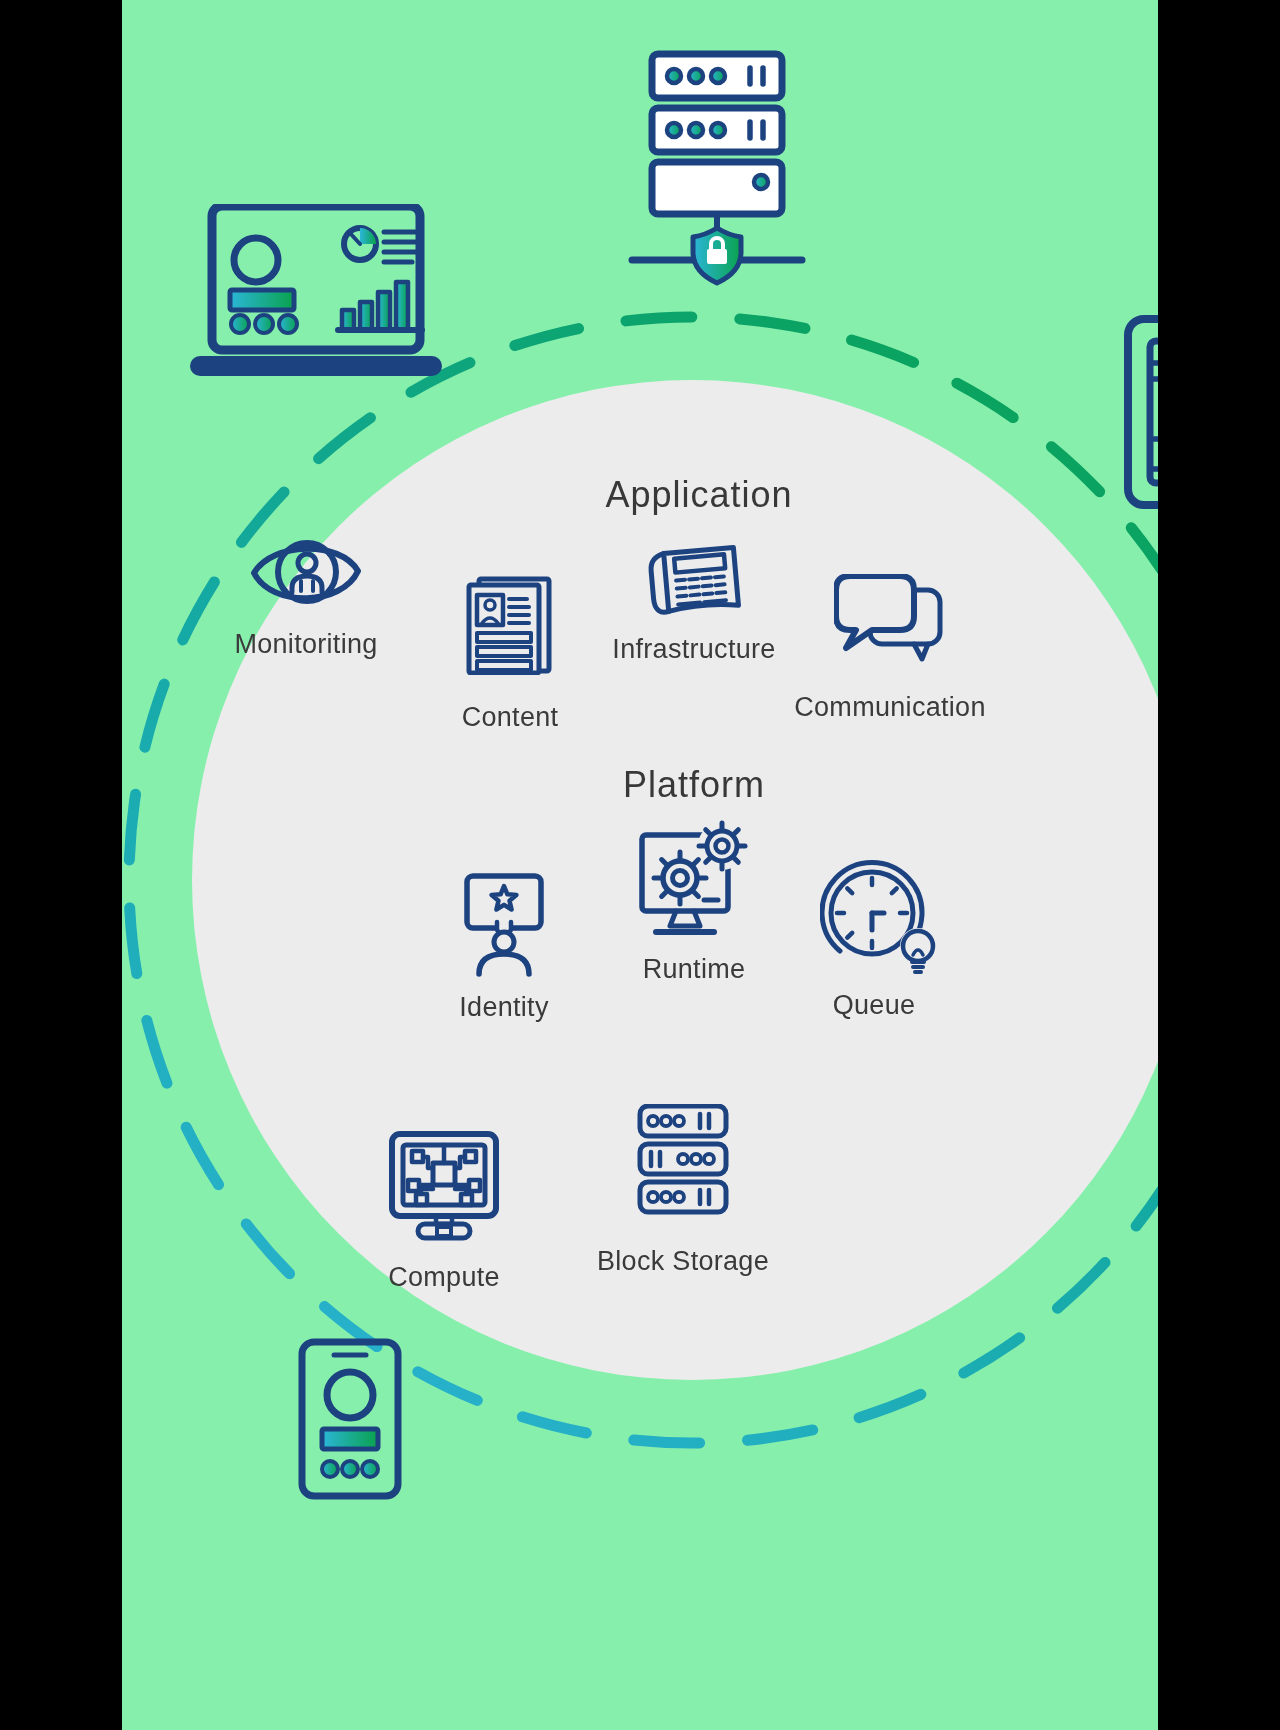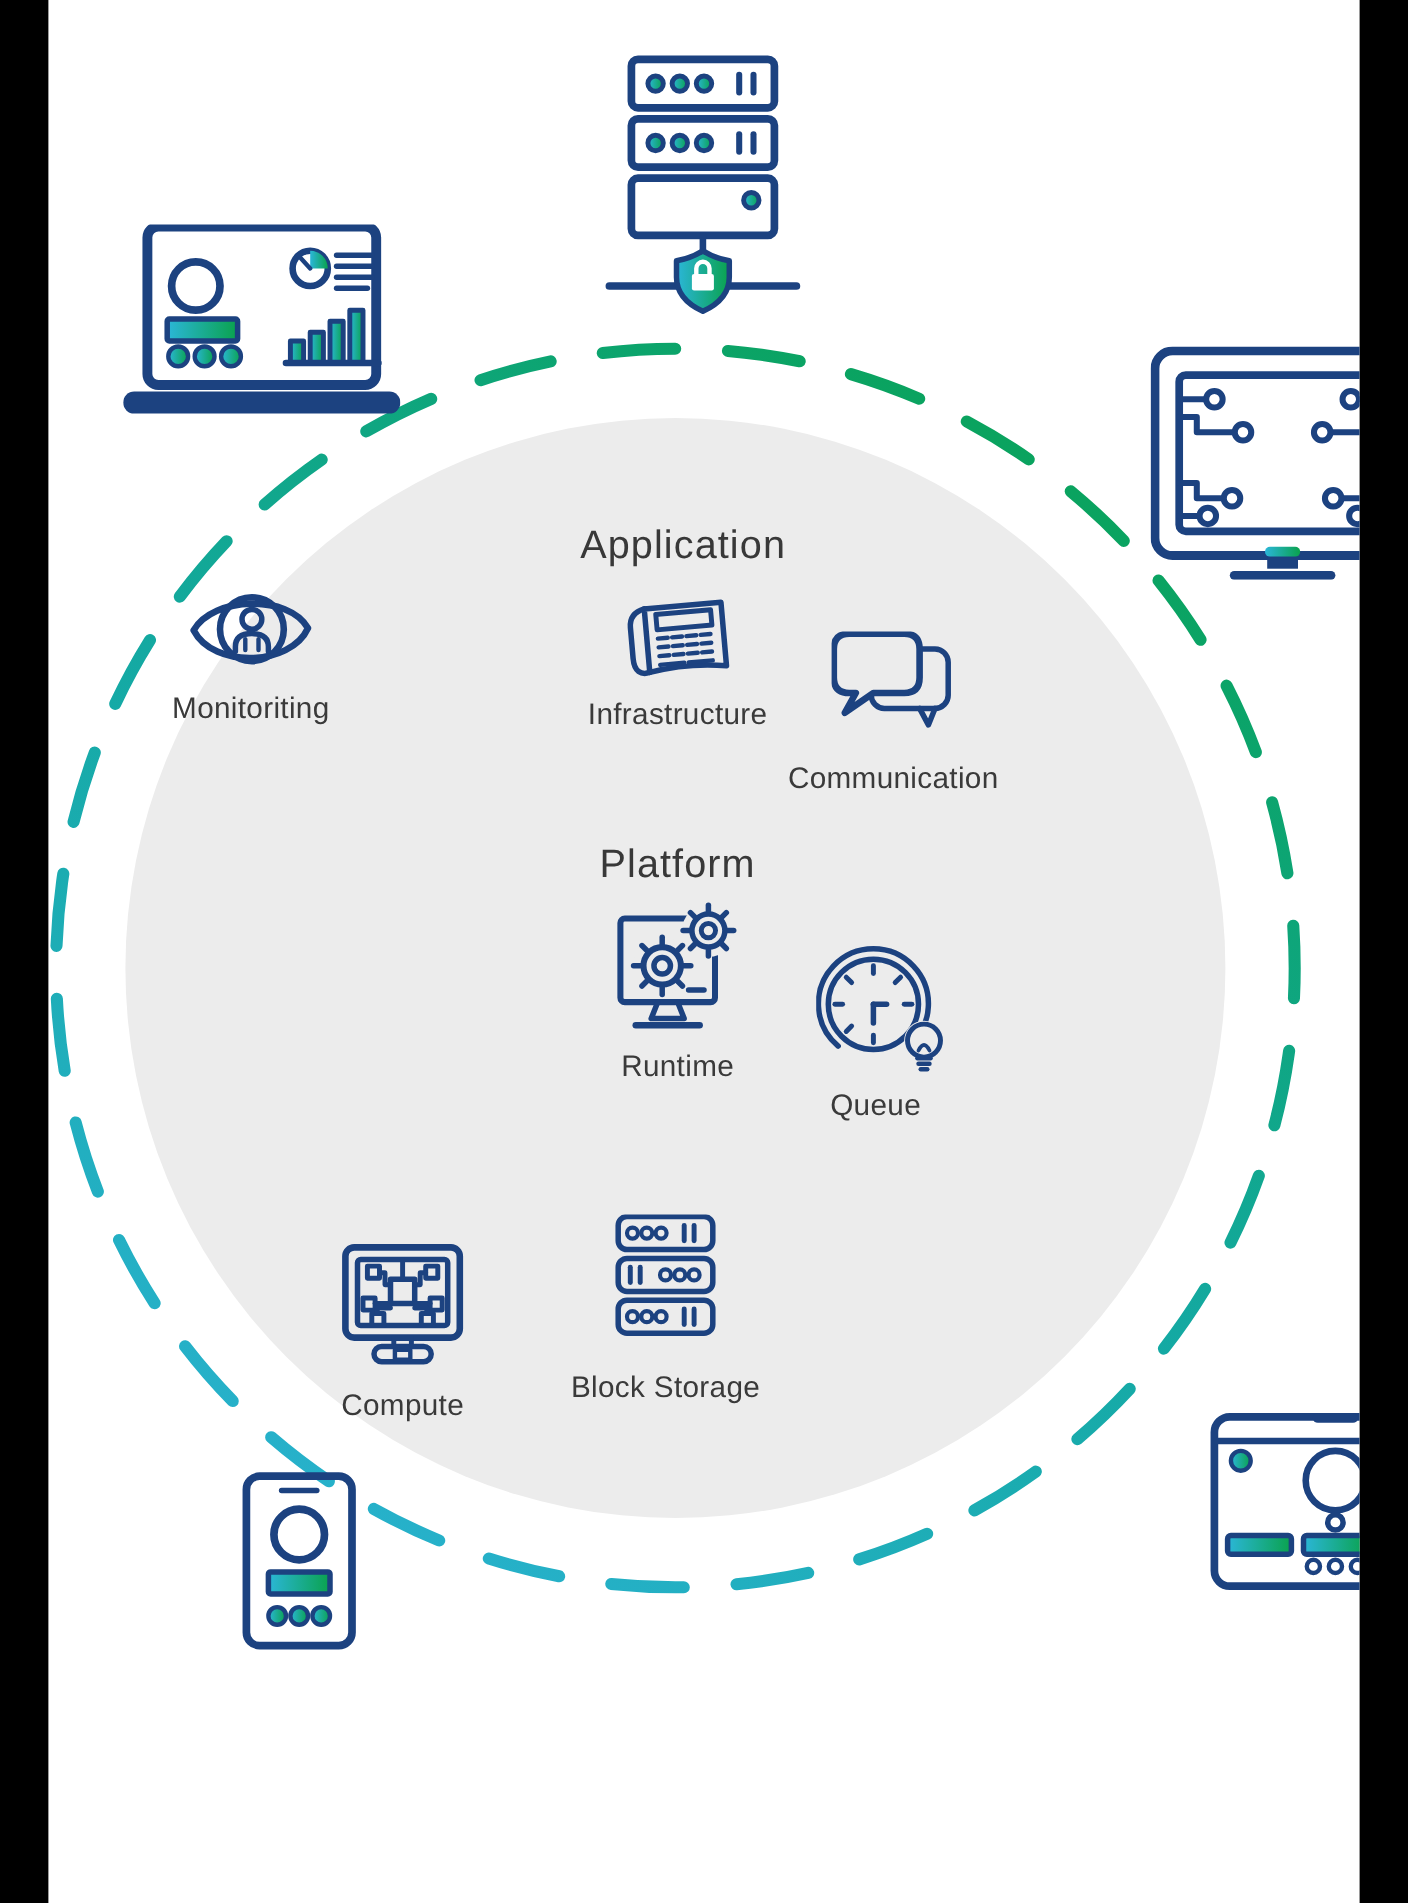--- a/index.html
+++ b/index.html
@@ -1,16 +1,16 @@
 <!DOCTYPE html>
 <html><head>
 <meta charset="utf-8">
 <style>
   html,body{margin:0;padding:0;background:#000;}
-  #canvas{position:relative;width:1192px;height:1730px;background:#ffffff;overflow:hidden;
+  #canvas{position:relative;width:1036px;height:1730px;background:#86efac;overflow:hidden;
           font-family:"Liberation Sans", sans-serif;margin:0 auto;}
   .ring{position:absolute;left:0;top:0;z-index:1;}
   .gray-circle{position:absolute;left:70px;top:380px;width:1000px;height:1000px;
                border-radius:50%;background:#ececec;z-index:2;}
   .device{position:absolute;z-index:3;}
   .svc{position:absolute;z-index:4;}
   .svc svg{display:block;margin:0 auto;}
   .lbl{position:absolute;left:50%;transform:translateX(-50%);white-space:nowrap;
        color:#3a3a3a;font-size:27px;letter-spacing:0.3px;}
   .heading{position:absolute;z-index:4;transform:translate(-50%,-50%);white-space:nowrap;
@@ -148,20 +148,37 @@
       <path class="nv" stroke-width="6" d="M4,45 C22,14 90,12 108,43 C92,78 22,80 4,45 Z"></path>
       <circle class="nv" cx="57" cy="44" r="29" stroke-width="6"></circle>
       <circle class="nv" cx="57" cy="35" r="9" stroke-width="5"></circle>
       <path class="nv" stroke-width="5" d="M42,64 V60 Q42,48 57,48 Q72,48 72,60 V64"></path>
       <line class="nv" x1="51" y1="53" x2="51" y2="63" stroke-width="4"></line>
       <line class="nv" x1="63" y1="53" x2="63" y2="63" stroke-width="4"></line>
     </svg>
     <div class="lbl" style="top:101px">Monitoriting</div>
   </div>
 
+  <div class="svc" style="left:343px;top:575px;width:90px">
+    <svg width="90" height="100" viewBox="0 0 90 100">
+      <rect class="nv" x="14" y="4" width="70" height="92" rx="2" stroke-width="5"></rect>
+      <rect class="nv fbg" x="4" y="10" width="70" height="88" rx="2" stroke-width="5"></rect>
+      <rect class="nv" x="12" y="20" width="26" height="30" stroke-width="4.5"></rect>
+      <circle class="nv" cx="25" cy="30" r="5" stroke-width="3.5"></circle>
+      <path class="nv" d="M17,48 Q25,38 33,48" stroke-width="3.5"></path>
+      <line class="nv" x1="44" y1="24" x2="62" y2="24" stroke-width="4"></line>
+      <line class="nv" x1="44" y1="32" x2="64" y2="32" stroke-width="4"></line>
+      <line class="nv" x1="44" y1="40" x2="64" y2="40" stroke-width="4"></line>
+      <line class="nv" x1="44" y1="48" x2="64" y2="48" stroke-width="4"></line>
+      <rect class="nv" x="12" y="58" width="54" height="9" stroke-width="4"></rect>
+      <rect class="nv" x="12" y="72" width="54" height="9" stroke-width="4"></rect>
+      <rect class="nv" x="12" y="86" width="54" height="9" stroke-width="4"></rect>
+    </svg>
+    <div class="lbl" style="top:127px">Content</div>
+  </div>
 
   <div class="svc" style="left:524px;top:531px;width:96px">
     <svg width="96" height="94" viewBox="0 0 96 94">
       <g transform="rotate(-5 48 48)">
         <path class="nv" stroke-width="5" d="M20,20 H90 V78 Q55,72 20,78 Z"></path>
         <path class="nv" stroke-width="5" d="M20,20 C10,22 6,28 6,36 V64 C6,76 12,80 20,78"></path>
         <rect class="nv" x="30" y="26" width="50" height="14" stroke-width="4.5"></rect>
         <g class="nv" stroke-width="4">
           <line x1="30" y1="48" x2="39" y2="48"></line>
             <line x1="43" y1="48" x2="52" y2="48"></line>
@@ -188,20 +205,31 @@
       <rect class="nv" x="36" y="16" width="70" height="54" rx="12" stroke-width="5"></rect>
       <path class="nv" stroke-width="5" d="M80,70 L88,85 L94,70"></path>
       <path class="nv fbg" stroke-width="6" d="M16,2 H66 Q80,2 80,16 V42 Q80,56 66,56 H38 L12,74 L22,56 H16
                Q2,56 2,42 V16 Q2,2 16,2 Z"></path>
     </svg>
     <div class="lbl" style="top:118px">Communication</div>
   </div>
 
 
 
+  <div class="svc" style="left:339px;top:870px;width:86px">
+    <svg width="86" height="108" viewBox="0 0 86 108">
+      <rect class="nv" x="6" y="6" width="74" height="52" rx="6" stroke-width="5.5"></rect>
+      <path class="nv" stroke-width="4.5" d="M43,16 L46.4,24.3 L55.4,25 L48.5,30.8 L50.6,39.5 L43,34.8
+               L35.4,39.5 L37.5,30.8 L30.6,25 L39.6,24.3 Z"></path>
+      <path class="nv fbg" stroke-width="4.5" d="M36,52 V60 L43,67 L50,60 V52"></path>
+      <circle class="nv fbg" cx="43" cy="72" r="10" stroke-width="5"></circle>
+      <path class="nv" stroke-width="5.5" d="M18,104 Q18,84 43,84 Q68,84 68,104"></path>
+    </svg>
+    <div class="lbl" style="top:122px">Identity</div>
+  </div>
 
   <div class="svc" style="left:514px;top:812px;width:116px">
     <svg width="116" height="126" viewBox="0 0 116 126">
       <rect class="nv" x="6" y="23" width="86" height="76" rx="4" stroke-width="5.5"></rect>
       <path class="nv" stroke-width="5" d="M40,99 L34,114 H64 L58,99"></path>
       <line class="nv" x1="20" y1="120" x2="78" y2="120" stroke-width="6"></line>
       <circle class="fbg" cx="86" cy="34" r="24"></circle>
       <circle class="nv" cx="86" cy="34" r="15" stroke-width="5"></circle>
       <circle class="nv" cx="86" cy="34" r="6.5" stroke-width="4.5"></circle>
       <g class="nv" stroke-width="5">

